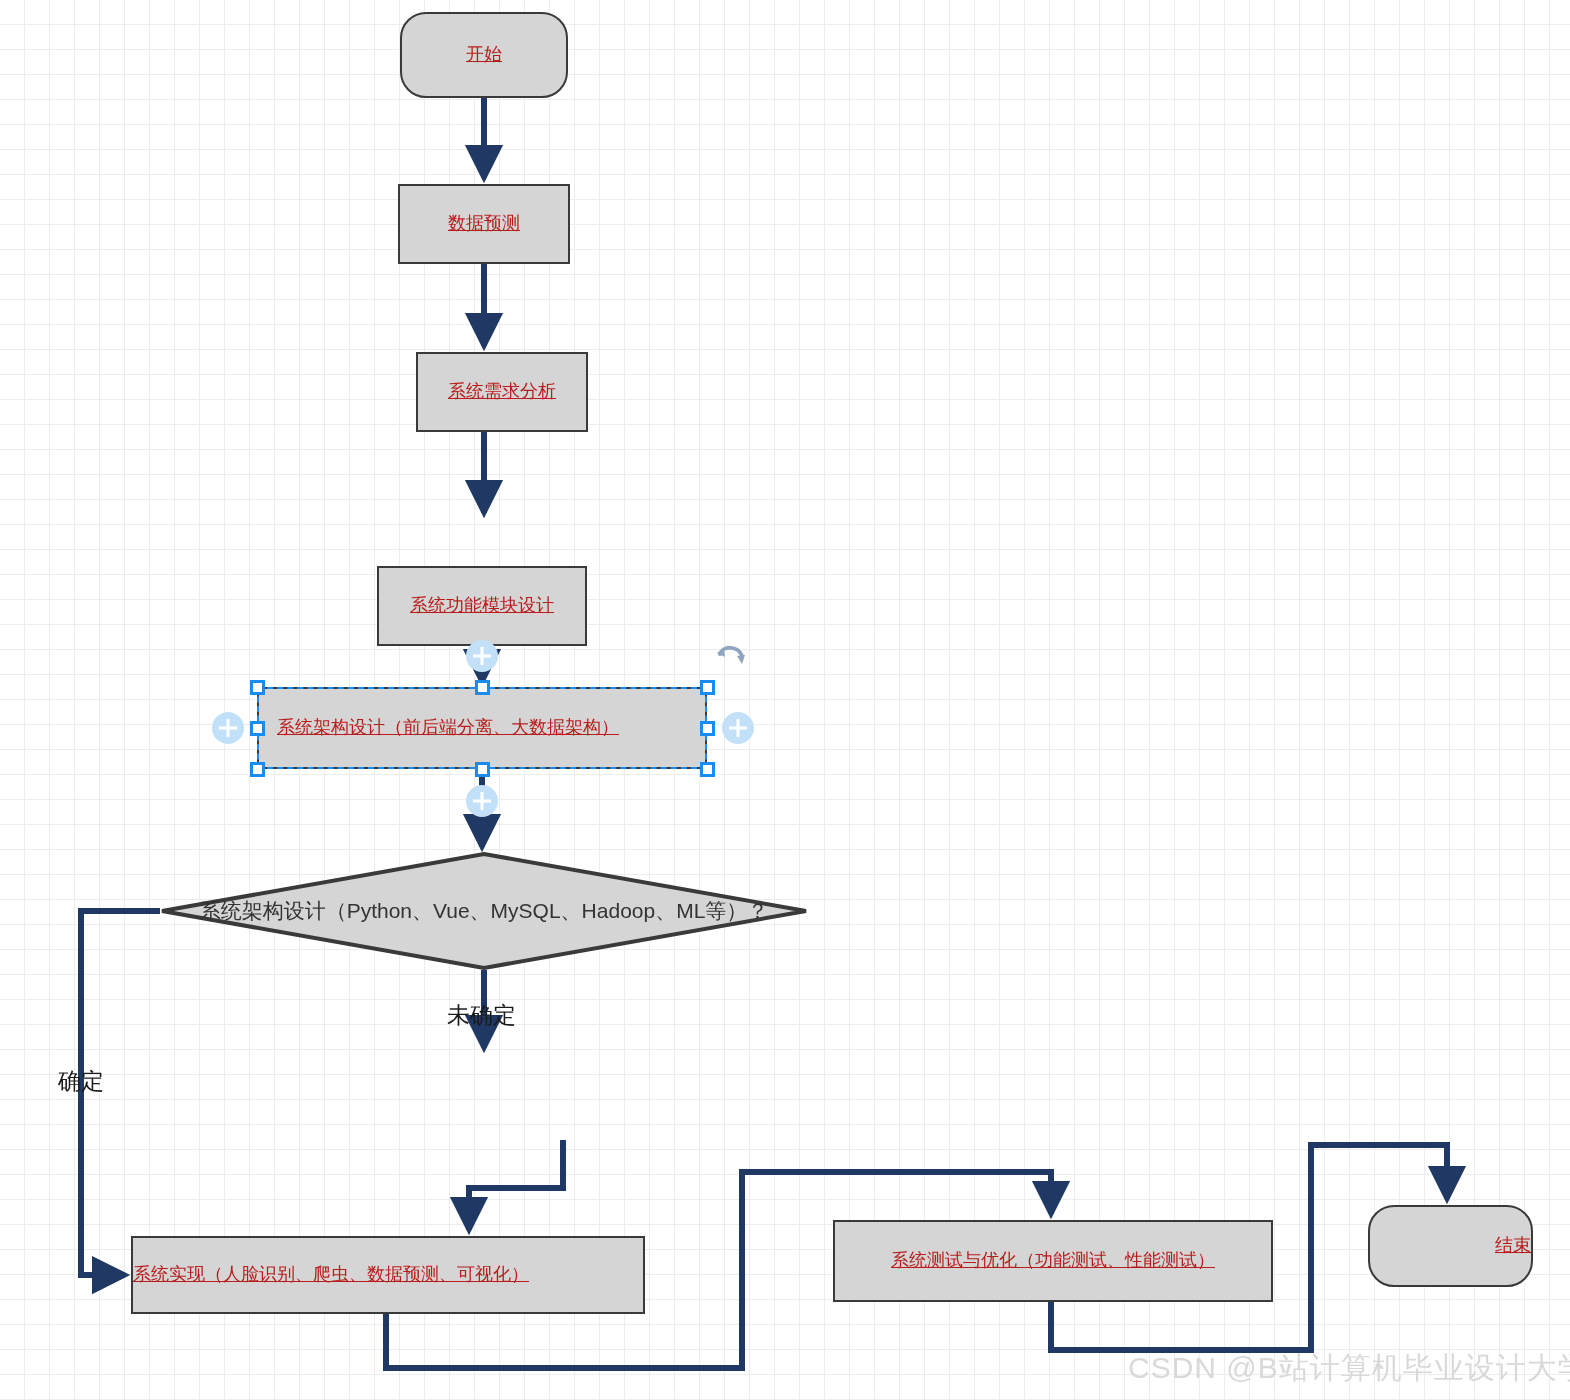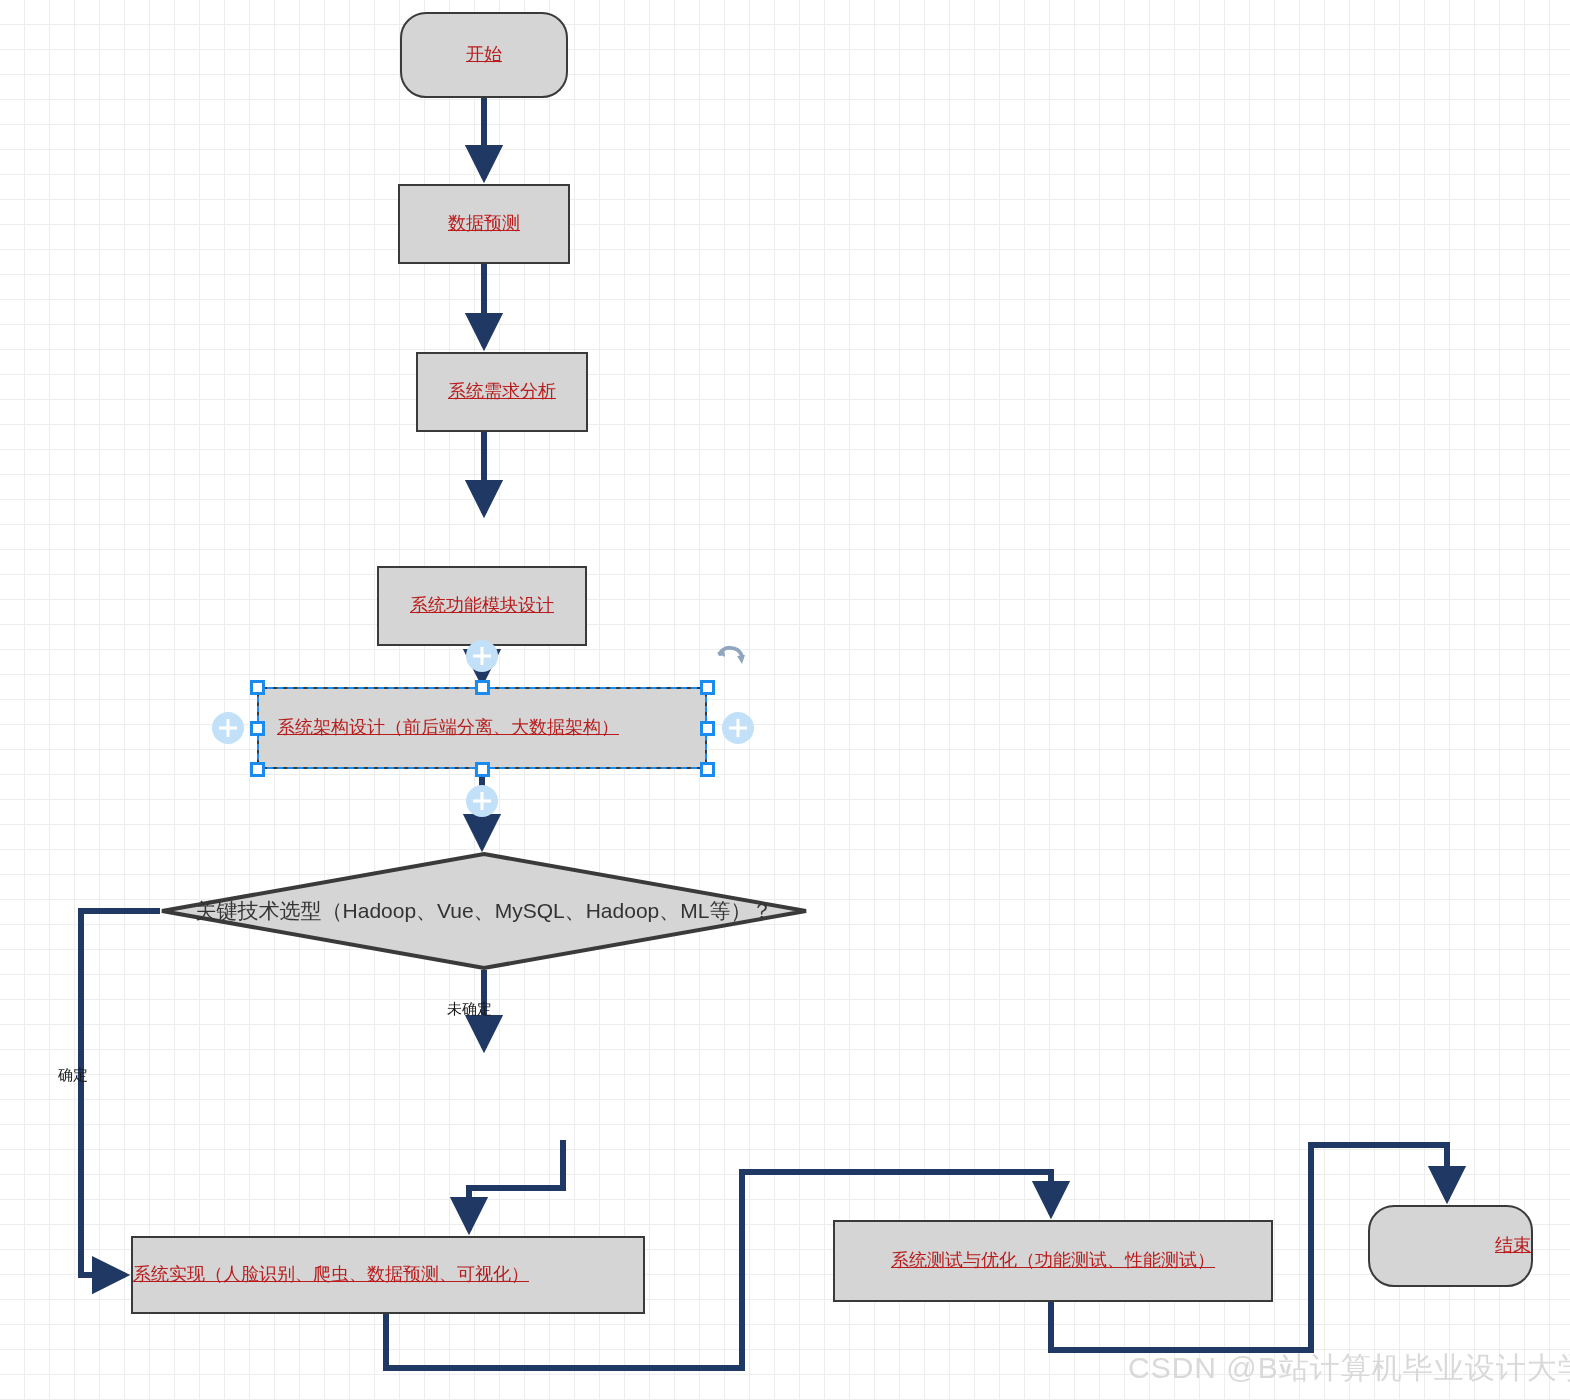--- a/index.html
+++ b/index.html
@@ -65,21 +65,21 @@
     transform: translate(-50%, -50%);
     white-space: nowrap;
     font-size: 21px;
     color: #333333;
     z-index: 4;
   }
 
   
   .edge-label {
     position: absolute;
-    font-size: 15px;
+    font-size: 23px;
     color: #1b1b1b;
     background: transparent;
     white-space: nowrap;
     z-index: 4;
   }
 
   
   .sel-outline {
     position: absolute;
     box-sizing: border-box;
@@ -191,21 +191,21 @@
   </div>
 
   <div class="node terminator" style="left:1368px; top:1205px; width:165px; height:82px;justify-content:flex-end;">
     <span class="node-label">结束</span>
   </div>
 
   <div class="decision" style="left:160px; top:852px; width:648px; height:118px;">
     <svg width="648" height="118" viewBox="0 0 648 118">
       <polygon points="324,2 646,59 324,116 2,59" fill="#d5d5d5" stroke="#3a3a3a" stroke-width="4"></polygon>
     </svg>
-    <span class="dec-label">关键技术选型（Hadoop、Vue、MySQL、Hadoop、ML等）？</span>
+    <span class="dec-label">系统架构设计（Python、Vue、MySQL、Hadoop、ML等）？</span>
   </div>
 
   <span class="edge-label" style="left:58px; top:1066px;">确定</span>
   <span class="edge-label" style="left:447px; top:1000px;">未确定</span>
 
   <div class="sel-outline" style="left:257px; top:687px; width:450px; height:82px;"></div>
 
   <div class="handle" style="left:250px; top:680px;"></div>
   <div class="handle" style="left:475px; top:680px;"></div>
   <div class="handle" style="left:700px; top:680px;"></div>

